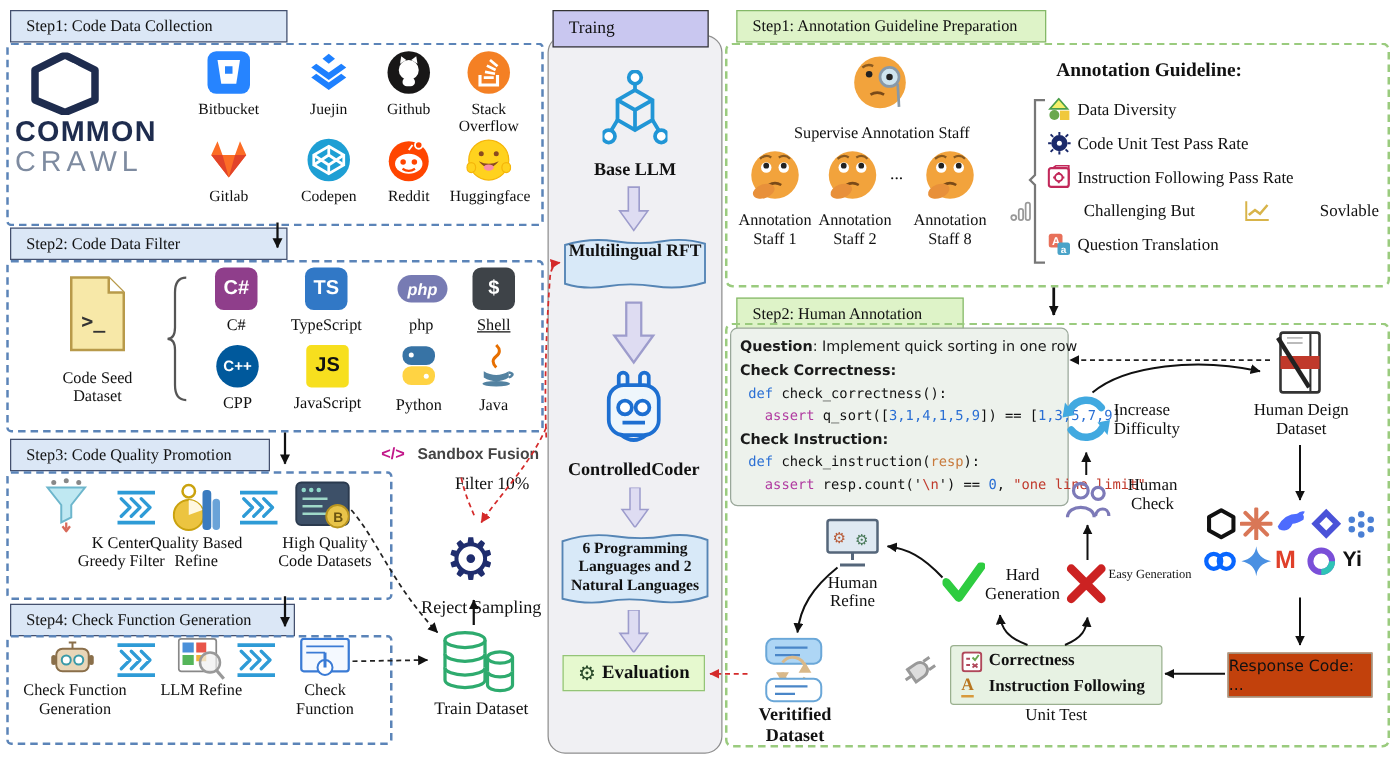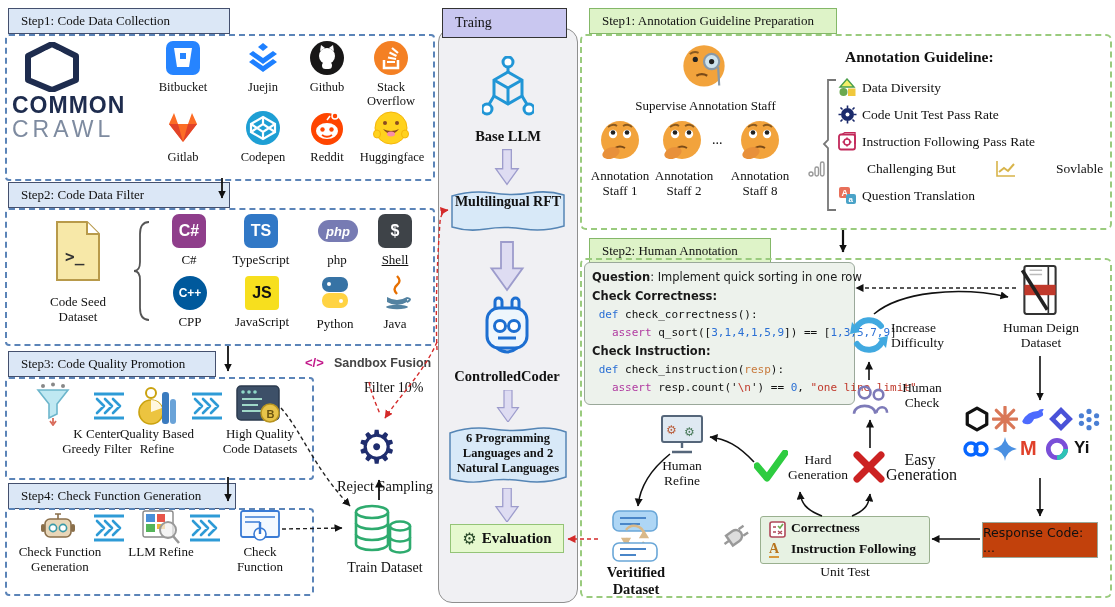--- a/index.html
+++ b/index.html
@@ -472,21 +472,21 @@
 <div class="lbl2" style="left:894px;top:380px;width:56px;font-size:13.5px;">Human Check</div>
 
 <svg class="abs" style="left:754px;top:450px;" width="34" height="32" viewBox="0 0 34 32">
   <path d="M3,16 L13,28 L31,3" stroke="#2ecc40" stroke-width="7" fill="none" stroke-linecap="round" stroke-linejoin="round"></path>
 </svg>
 <div class="lbl2" style="left:786px;top:452px;width:64px;font-size:13.5px;">Hard Generation</div>
 
 <svg class="abs" style="left:852px;top:450px;" width="34" height="34" viewBox="0 0 34 34">
   <path d="M5,5 L29,29 M29,5 L5,29" stroke="#cc2222" stroke-width="7" stroke-linecap="round"></path>
 </svg>
-<div class="lbl2" style="left:886px;top:452px;width:68px;font-size:16px;">Easy Generation</div>
+<div class="lbl2" style="left:886px;top:452px;width:68px;font-size:10px;">Easy Generation</div>
 
 <svg class="abs" style="left:660px;top:414px;" width="44" height="40" viewBox="0 0 44 40">
   <rect x="2" y="2" width="40" height="26" rx="2" fill="#dfe9f2" stroke="#55667a" stroke-width="2"></rect>
   <text x="6" y="20" font-size="12" fill="#b85c3a" font-family="DejaVu Sans,sans-serif">⚙</text>
   <text x="24" y="22" font-size="12" fill="#4a7a5a" font-family="DejaVu Sans,sans-serif">⚙</text>
   <path d="M22,28 V34 M12,38 H32" stroke="#55667a" stroke-width="2.4"></path>
 </svg>
 <div class="lbl2" style="left:652px;top:458px;width:60px;font-size:13.5px;">Human Refine</div>
 
 <svg class="abs" style="left:606px;top:510px;" width="58" height="54" viewBox="0 0 58 54">

